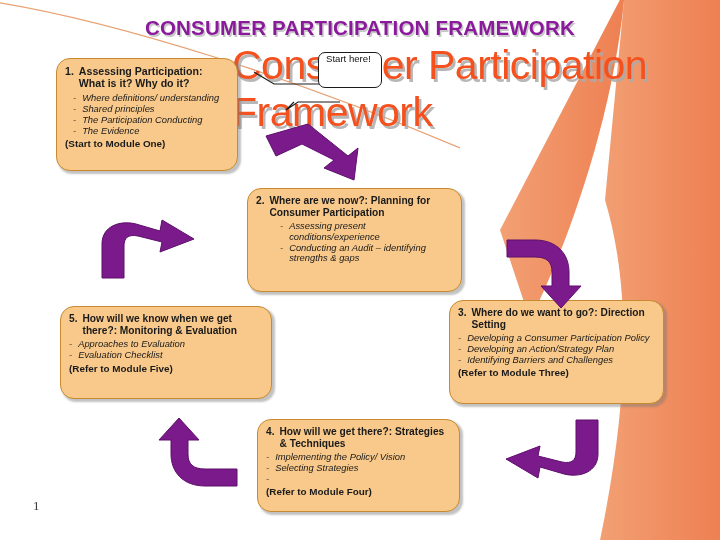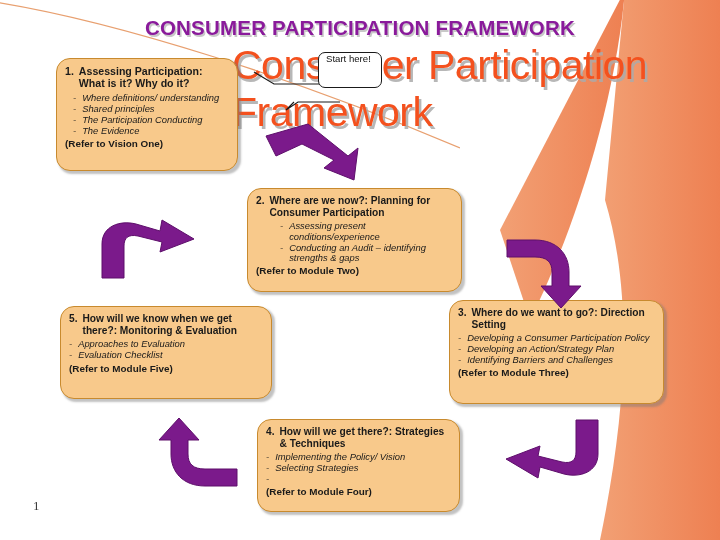--- a/index.html
+++ b/index.html
@@ -128,39 +128,38 @@
         </li>
       <li>
           <span class="pb-dash">-</span>
           <span>The Participation Conducting</span>
         </li>
       <li>
           <span class="pb-dash">-</span>
           <span>The Evidence</span>
         </li>
     </ul>
-    <div class="pb-refer">(Refer to Vision One)</div>
+    <div class="pb-refer">(Start to Module One)</div>
   </div>
 
   <div class="pbox indent-deep" id="box2">
     <div class="pb-head">
       <span class="pb-num">2.</span>
       <span class="pb-title">Where are we now?: Planning for Consumer Participation</span>
     </div>
     <ul class="pb-list">
       <li>
           <span class="pb-dash">-</span>
           <span>Assessing present conditions/experience</span>
         </li>
       <li>
           <span class="pb-dash">-</span>
           <span>Conducting an Audit – identifying strengths &amp; gaps</span>
         </li>
     </ul>
-    <div class="pb-refer">(Refer to Module Two)</div>
   </div>
 
   <div class="pbox indent-none" id="box3">
     <div class="pb-head">
       <span class="pb-num">3.</span>
       <span class="pb-title">Where do we want to go?: Direction Setting</span>
     </div>
     <ul class="pb-list">
       <li>
           <span class="pb-dash">-</span>

